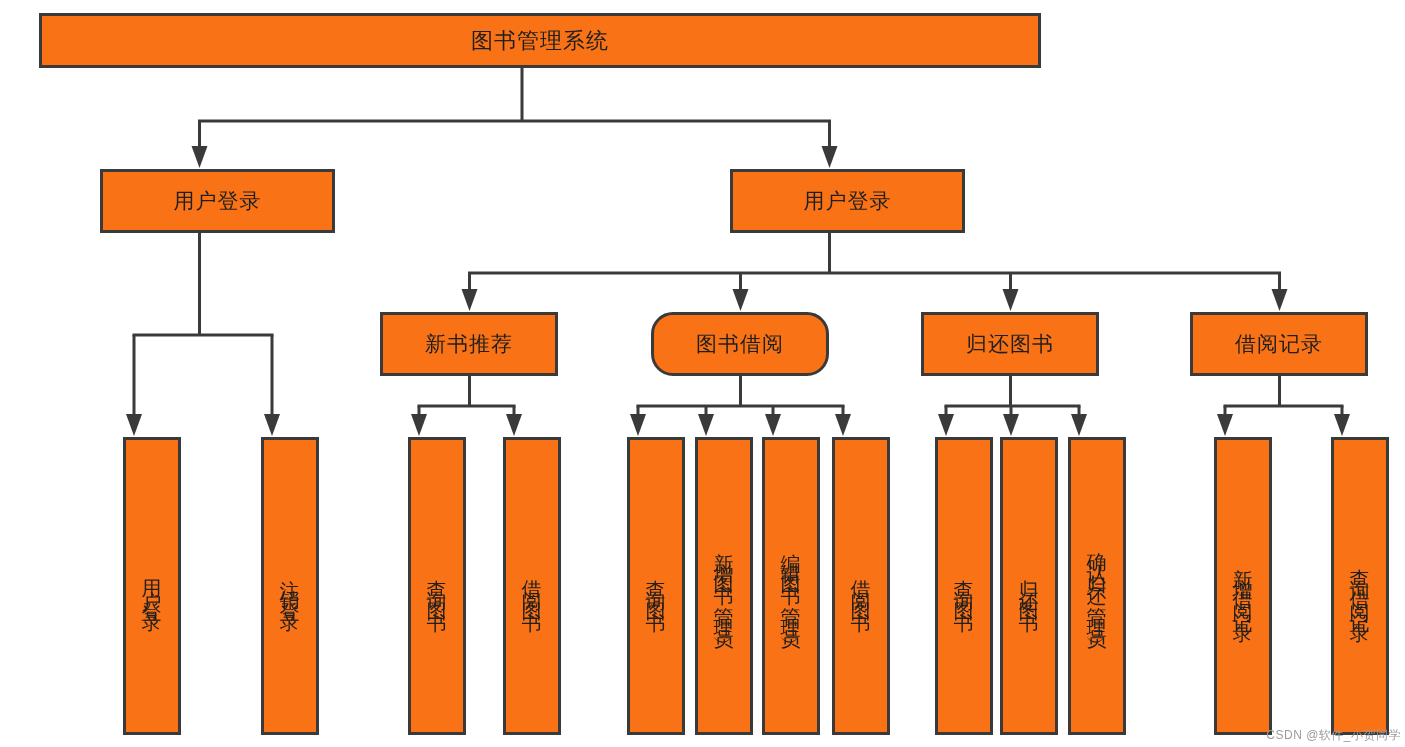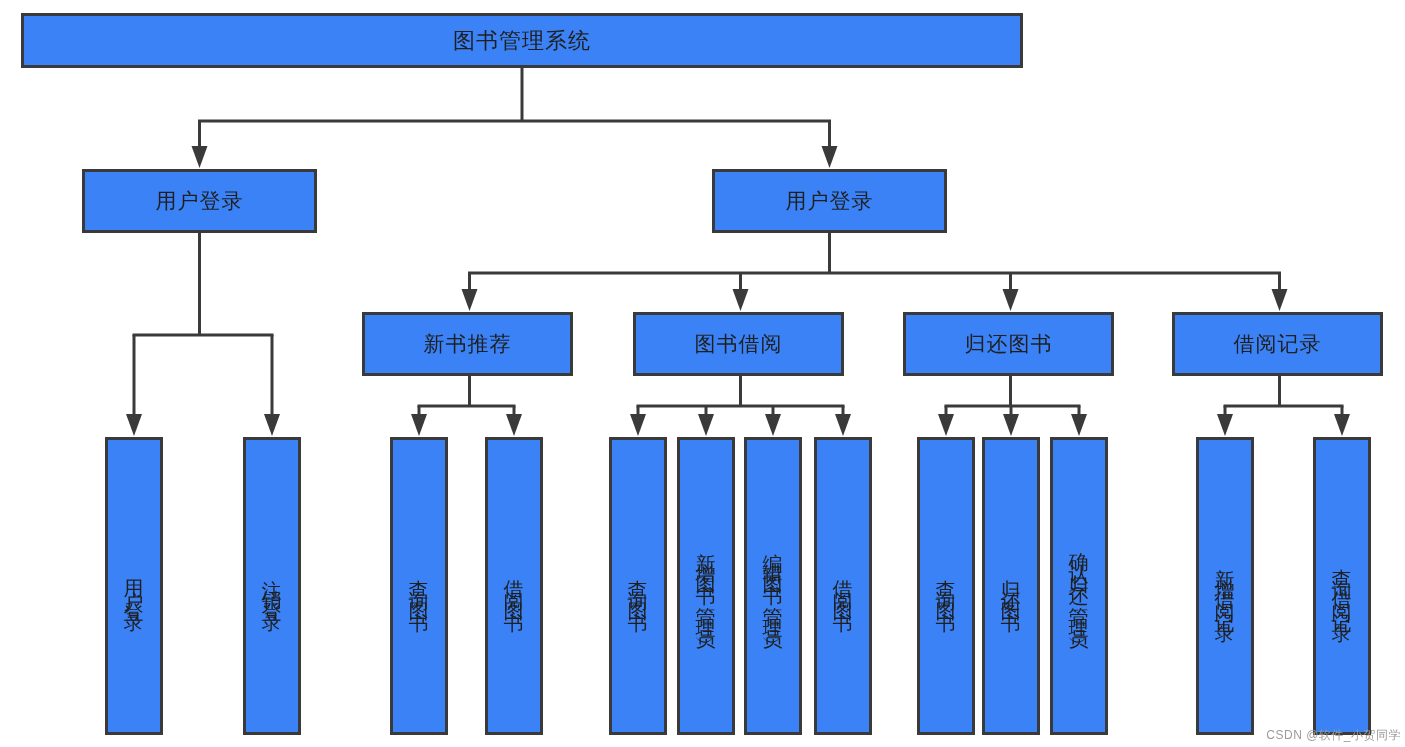--- a/index.html
+++ b/index.html
@@ -13,45 +13,46 @@
     width:1405px;height:747px;
     background:var(--background);
     font-family:"Liberation Sans","DejaVu Sans",sans-serif;
     position:relative;overflow:hidden;color:var(--text);
   }
   .stage{position:absolute;left:0;top:0;width:1405px;height:747px;}
   svg.wires{position:absolute;left:0;top:0;color:var(--line);}
   .node{
     position:absolute;
     box-sizing:border-box;
-    background:#3b82f6;
+    background:#f97316;
     border:3px solid var(--line);
     display:flex;align-items:center;justify-content:center;
     font-size:21px;letter-spacing:1px;color:var(--text);
     z-index:2;
+    margin-left:18px;
   }
   .node.root{left:21px;top:13px;width:1002px;height:55px;font-size:22px;}
   .node.l2,.node.l3{height:64px;top:169px;}
   .node.l2{width:235px;}
-  .node.l3{width:211px;top:312px;}
+  .node.l3{width:178px;top:312px;}
   .node.leaf{
     top:437px;width:58px;height:298px;
   }
   .leaf .vtext{
     writing-mode:vertical-rl;
     text-orientation:mixed;
     letter-spacing:11px;
     font-size:20px;
     line-height:1;
     white-space:nowrap;
   }
   
   .p-l2-0{left:82px;}  .p-l2-1{left:712px;}
   
-  .p-l3-0{left:362px;} .p-l3-1{left:633px;} .p-l3-2{left:903px;} .p-l3-3{left:1172px;}
+  .p-l3-0{left:362px;} .p-l3-1{left:633px;border-radius:22px;} .p-l3-2{left:903px;} .p-l3-3{left:1172px;}
   
   .p-lf-0{left:105px;}  .p-lf-1{left:243px;}
   .p-lf-2{left:390px;}  .p-lf-3{left:485px;}
   .p-lf-4{left:609px;}  .p-lf-5{left:677px;}  .p-lf-6{left:744px;}  .p-lf-7{left:814px;}
   .p-lf-8{left:917px;}  .p-lf-9{left:982px;}  .p-lf-10{left:1050px;}
   .p-lf-11{left:1196px;}.p-lf-12{left:1313px;}
   .watermark{
     position:absolute;right:4px;bottom:3px;
     font-size:12px;color:var(--watermark);
     letter-spacing:0.5px;z-index:3;

